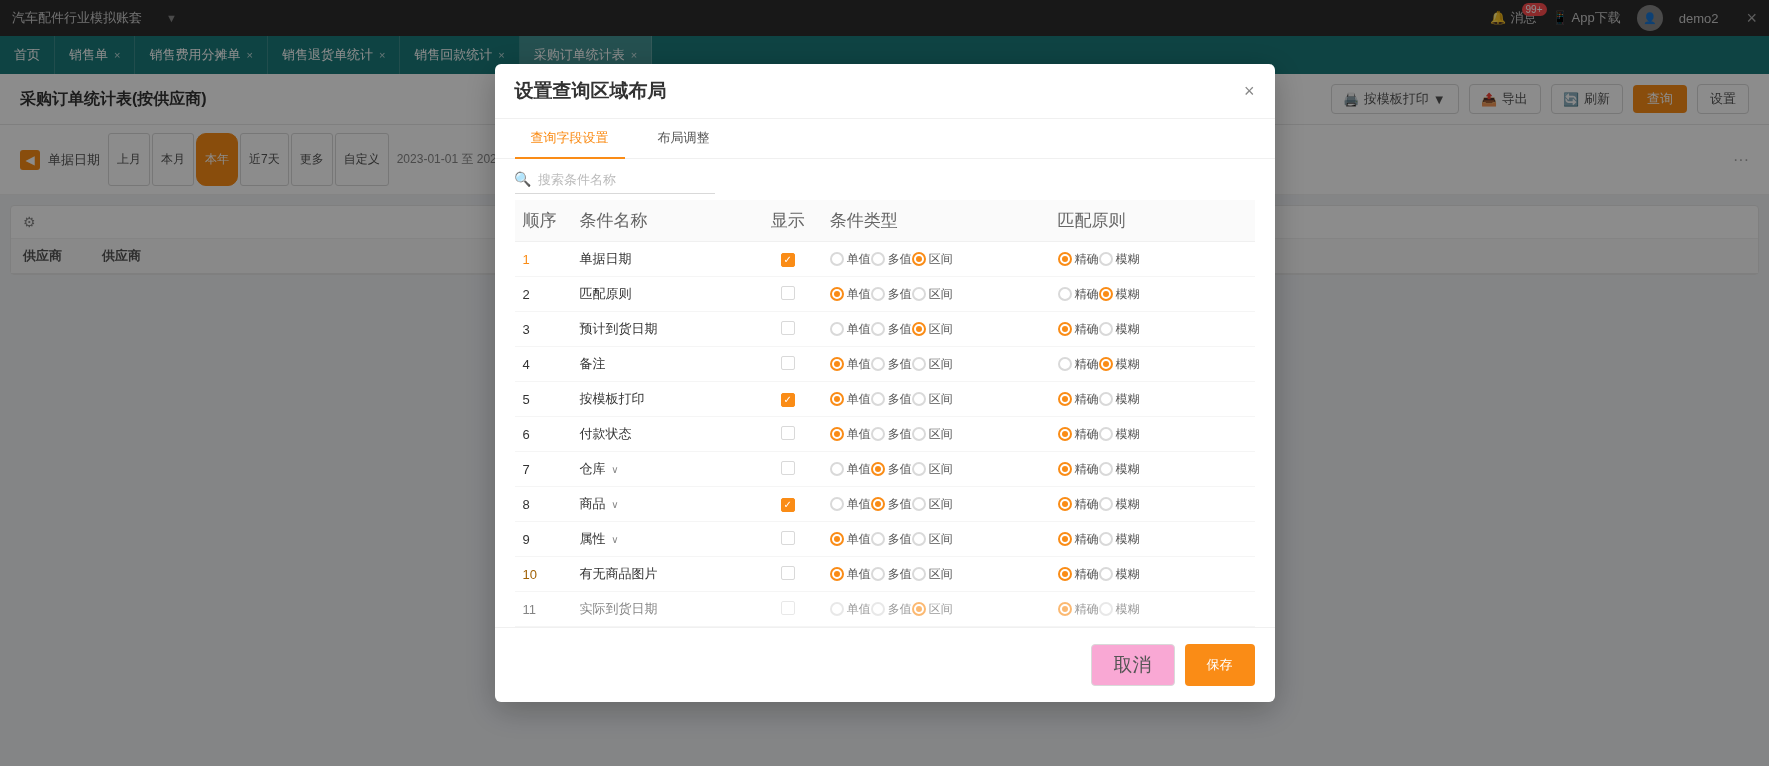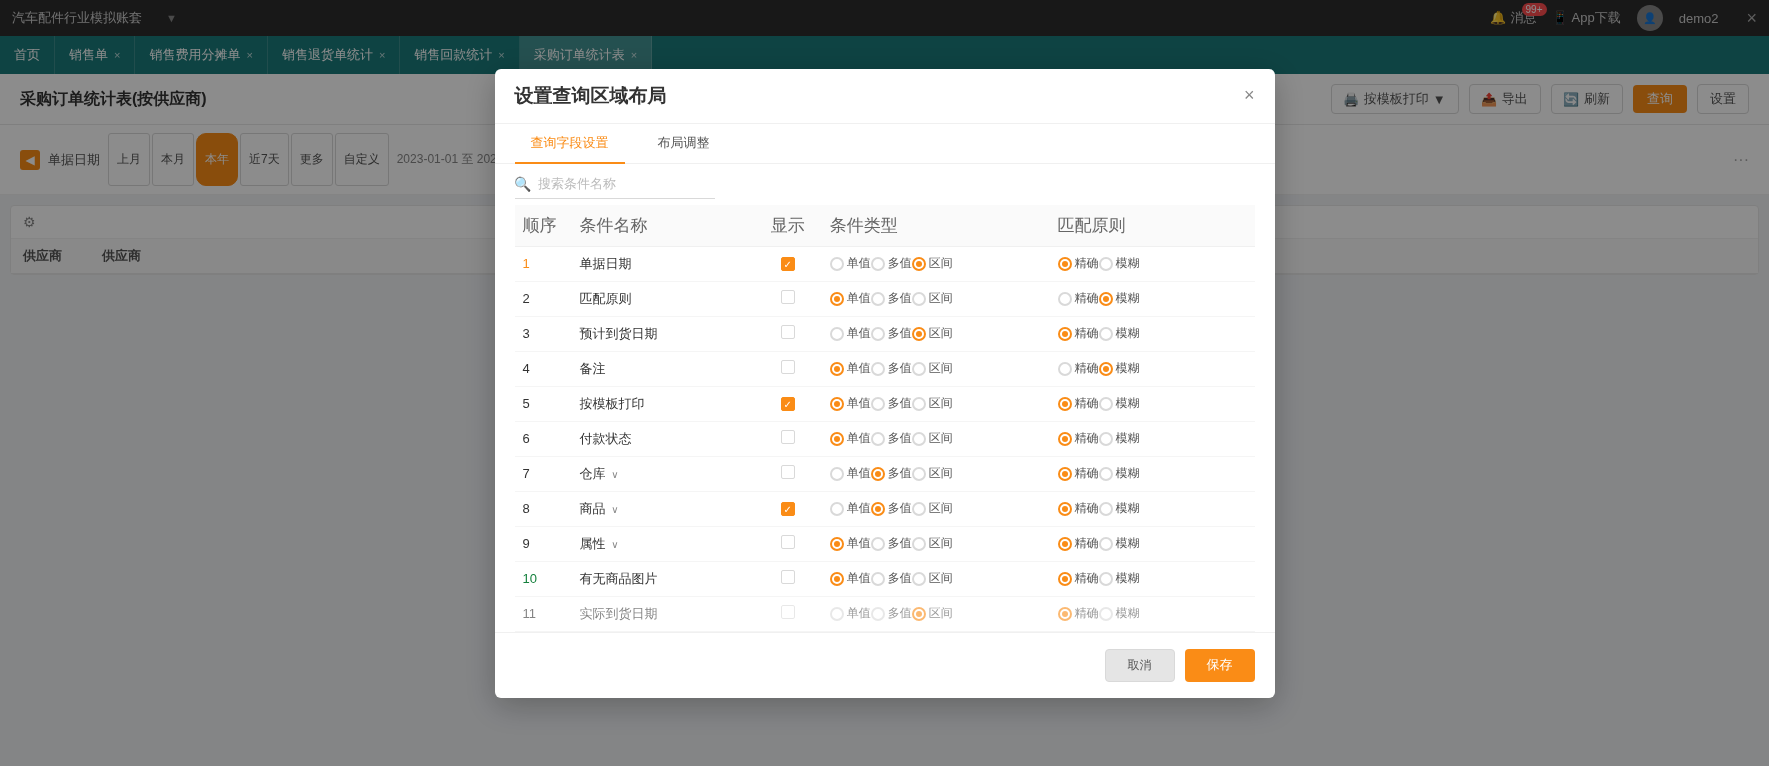--- a/index.html
+++ b/index.html
@@ -151,21 +151,21 @@
     .col-match { width: 180px; }
 
     
     .modal-footer {
       padding: 16px 20px;
       display: flex;
       justify-content: flex-end;
       gap: 10px;
       border-top: 1px solid #f0f0f0;
     }
-    .btn-cancel { border: 1px solid #d9d9d9; background: #e5e5e5; padding: 7px 22px; border-radius: 4px; cursor: pointer; font-size: 12px; color: #555; }
+    .btn-cancel { border: 1px solid #d9d9d9; background: #f9a8d4; padding: 7px 22px; border-radius: 4px; cursor: pointer; font-size: 19px; color: #555; }
     .btn-save { background: #fa8c16; color: #fff; border: none; padding: 7px 22px; border-radius: 4px; cursor: pointer; font-size: 13px; }
 
     
     .modal-table::-webkit-scrollbar { width: 6px; }
     .modal-table::-webkit-scrollbar-track { background: #f5f5f5; }
     .modal-table::-webkit-scrollbar-thumb { background: #ddd; border-radius: 3px; }
 
     .dropdown-arrow { font-size: 10px; color: #888; margin-left: 3px; }
   </style>
 </head>
@@ -587,21 +587,21 @@
                     <span class="radio-label">精确</span>
                   </label>
                   <label class="radio-item">
                     <span class="radio-circle"></span>
                     <span class="radio-label">模糊</span>
                   </label>
                 </div>
               </td>
             </tr>
             <tr>
-              <td class="col-order"><span style="color: #15803d;">10</span></td>
+              <td class="col-order"><span style="color: #a16207;">10</span></td>
               <td class="col-name"><span>有无商品图片</span></td>
               <td class="col-display" style="text-align: center;"><span class="checkbox-box" style="display: inline-flex; cursor: pointer;"></span></td>
               <td class="col-type">
                 <div class="radio-group">
                   <label class="radio-item">
                     <span class="radio-circle checked"></span>
                     <span class="radio-label">单值</span>
                   </label>
                   <label class="radio-item">
                     <span class="radio-circle"></span>

